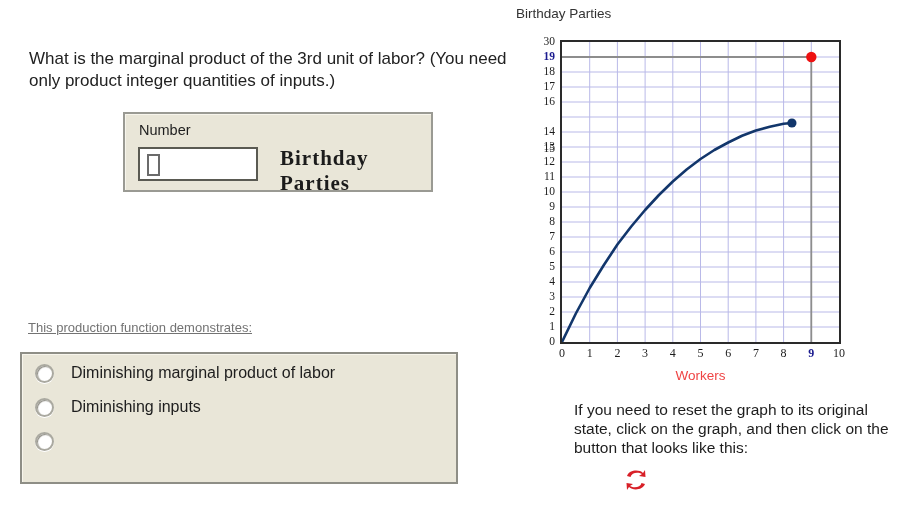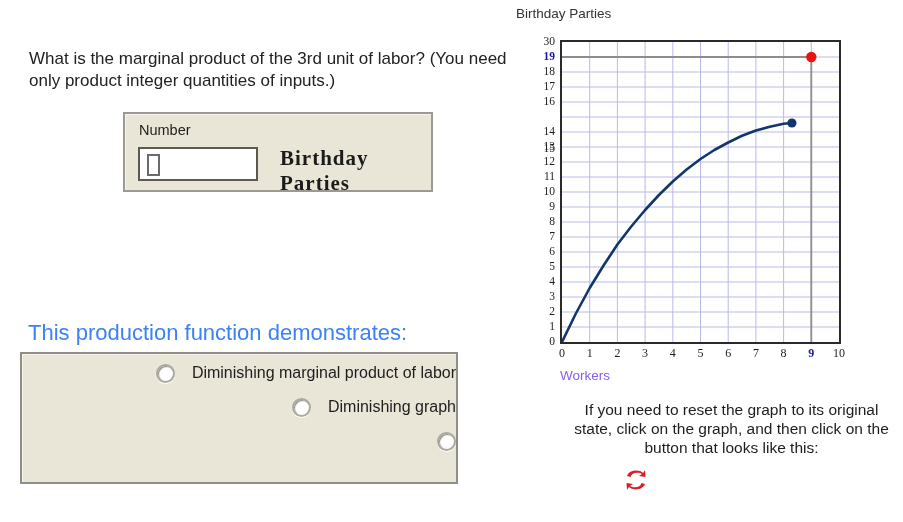--- a/index.html
+++ b/index.html
@@ -34,30 +34,30 @@
     position:absolute;left:7px;top:5px;width:13px;height:22px;
     border:2px solid #6b6b6b;box-sizing:border-box;background:#fff;
   }
   #number-unit{
     position:absolute;left:155px;top:32px;
     font-family:"Liberation Serif", serif;
     font-weight:bold;font-size:21px;letter-spacing:1px;color:#1b1b1b;
   }
 
   #mc-prompt{
-    position:absolute;left:28px;top:320px;font-size:22px;color:#3b82f6;
+    position:absolute;left:28px;top:320px;font-size:13px;color:#737373;text-decoration:underline;
   }
   #mc-panel{
     position:absolute;left:20px;top:352px;width:438px;height:132px;
     background:#e9e6d8;border:2px solid #8e8e86;box-sizing:border-box;
     box-shadow:inset 1px 1px 0 #f7f5ec;
   }
   .mc-option{
     position:relative;display:flex;align-items:center;height:30px;
-    padding-left:13px;margin-top:4px;justify-content:flex-end;
+    padding-left:13px;margin-top:4px;
   }
   .radio{
     width:19px;height:19px;border-radius:50%;
     background:#ffffff;
     border:2px solid #aaa9a0;
     box-shadow:inset 1px 1px 1px #8d8c84, 0 1px 0 #fff;
     box-sizing:border-box;flex:none;
   }
   .mc-label{
     margin-left:17px;font-size:16px;color:#1d1d1d;white-space:nowrap;
@@ -81,28 +81,28 @@
     font-family:"Liberation Serif", serif;font-size:11.5px;color:#1c1c1c;
     transform:translateY(-7px);
   }
   .ylabel.hl{color:#1b1b8f;font-weight:bold;}
   .xlabel{
     position:absolute;width:24px;text-align:center;
     font-family:"Liberation Serif", serif;font-size:12px;color:#1c1c1c;
   }
   .xlabel.hl{color:#1b1b8f;font-weight:bold;}
   #x-axis-title{
-    position:absolute;left:44px;top:336px;width:281px;
-    font-size:13.5px;color:#8b5cf6;
+    position:absolute;left:44px;top:336px;width:281px;text-align:center;
+    font-size:13.5px;color:#ef4444;
   }
 
   
   #reset-note{
     position:absolute;left:574px;top:400px;width:315px;
-    font-size:15.5px;line-height:19px;color:#1d1d1d;text-align:center;
+    font-size:15.5px;line-height:19px;color:#1d1d1d;
   }
   #reset-icon-wrap{
     position:absolute;left:622px;top:466px;width:28px;height:28px;
   }
 </style>
 </head>
 <body>
 
 <div class="root">
 
@@ -117,21 +117,21 @@
   </div>
 
   <div id="mc-prompt">This production function demonstrates:</div>
   <div id="mc-panel">
     <div class="mc-option">
       <span class="radio"></span>
       <span class="mc-label">Diminishing marginal product of labor</span>
     </div>
     <div class="mc-option">
       <span class="radio"></span>
-      <span class="mc-label">Diminishing graph</span>
+      <span class="mc-label">Diminishing inputs</span>
     </div>
     <div class="mc-option">
       <span class="radio"></span>
     </div>
   </div>
 
   <div id="chart-title">Birthday Parties</div>
 
   <div id="plot-wrap">
     <div id="plot-area">

